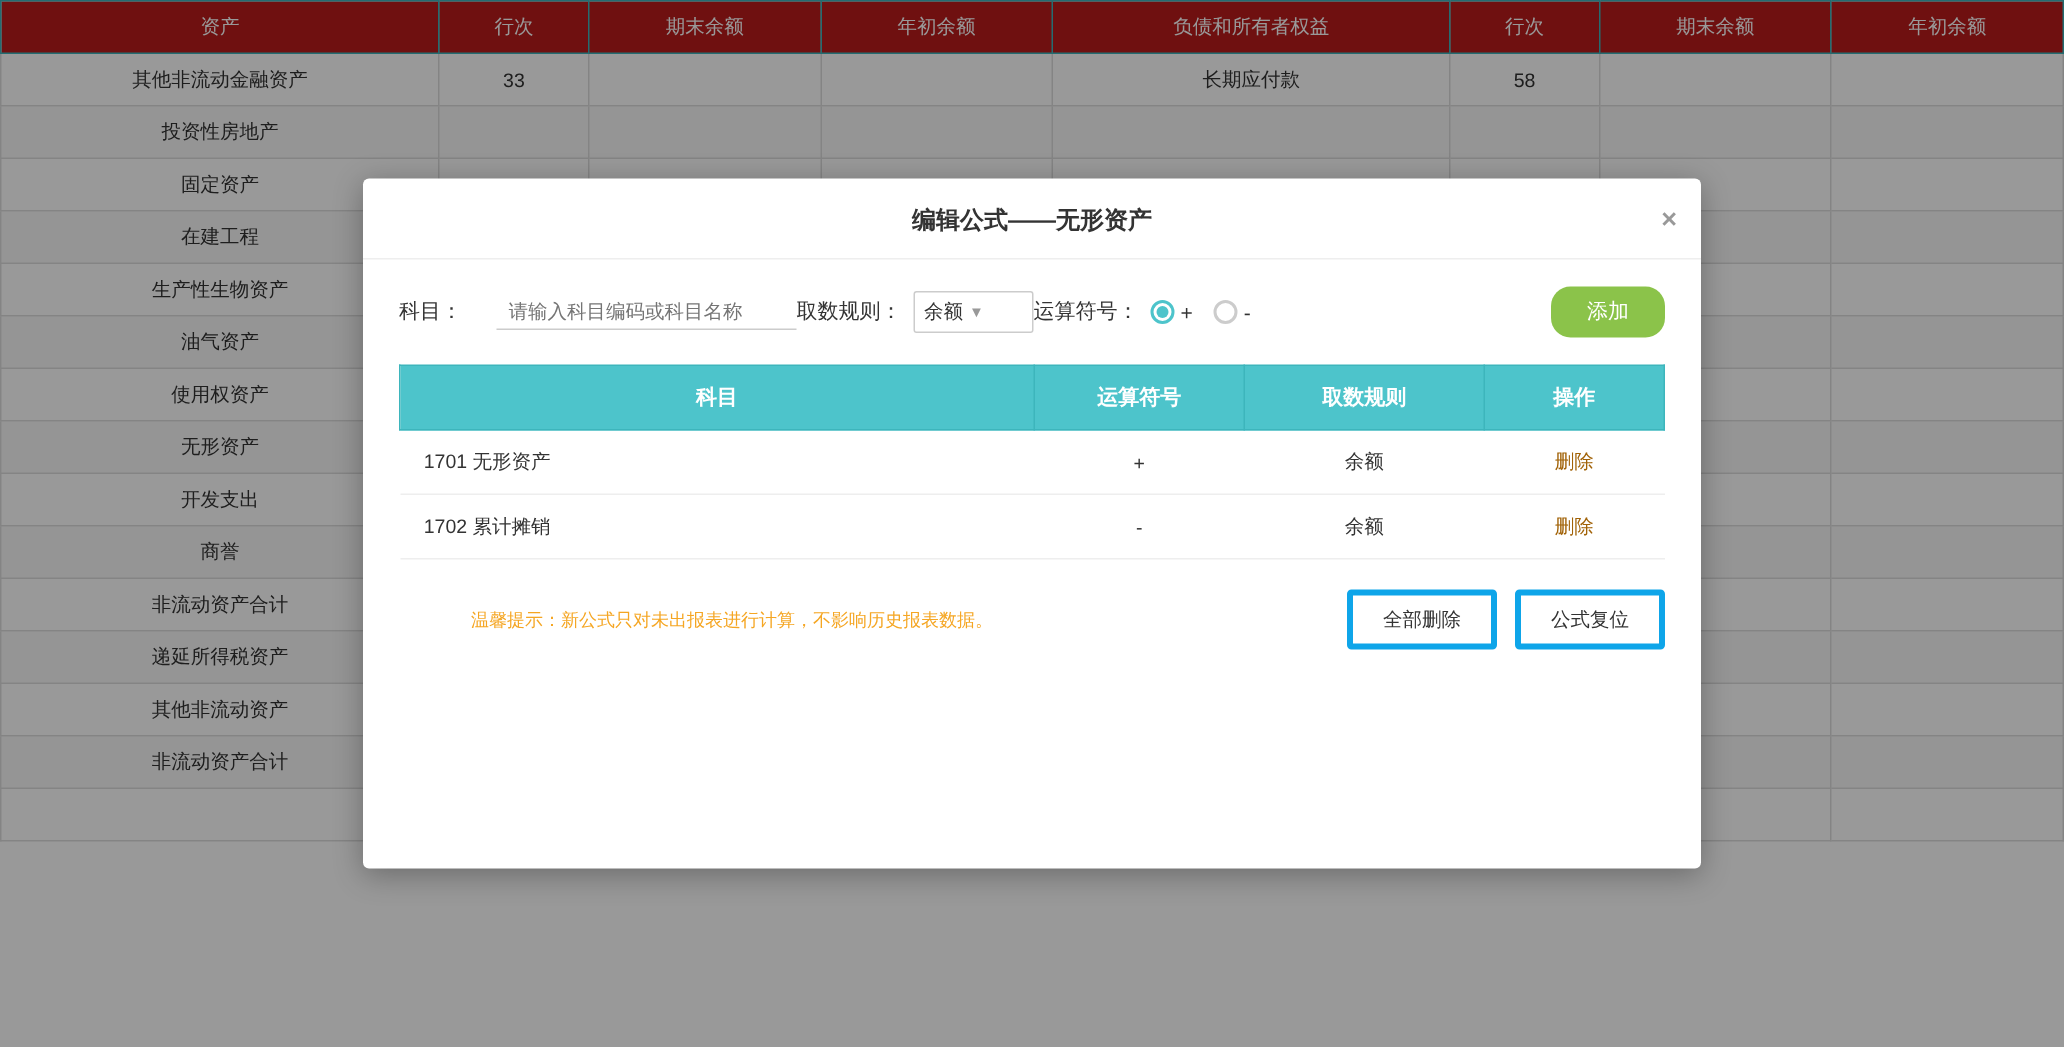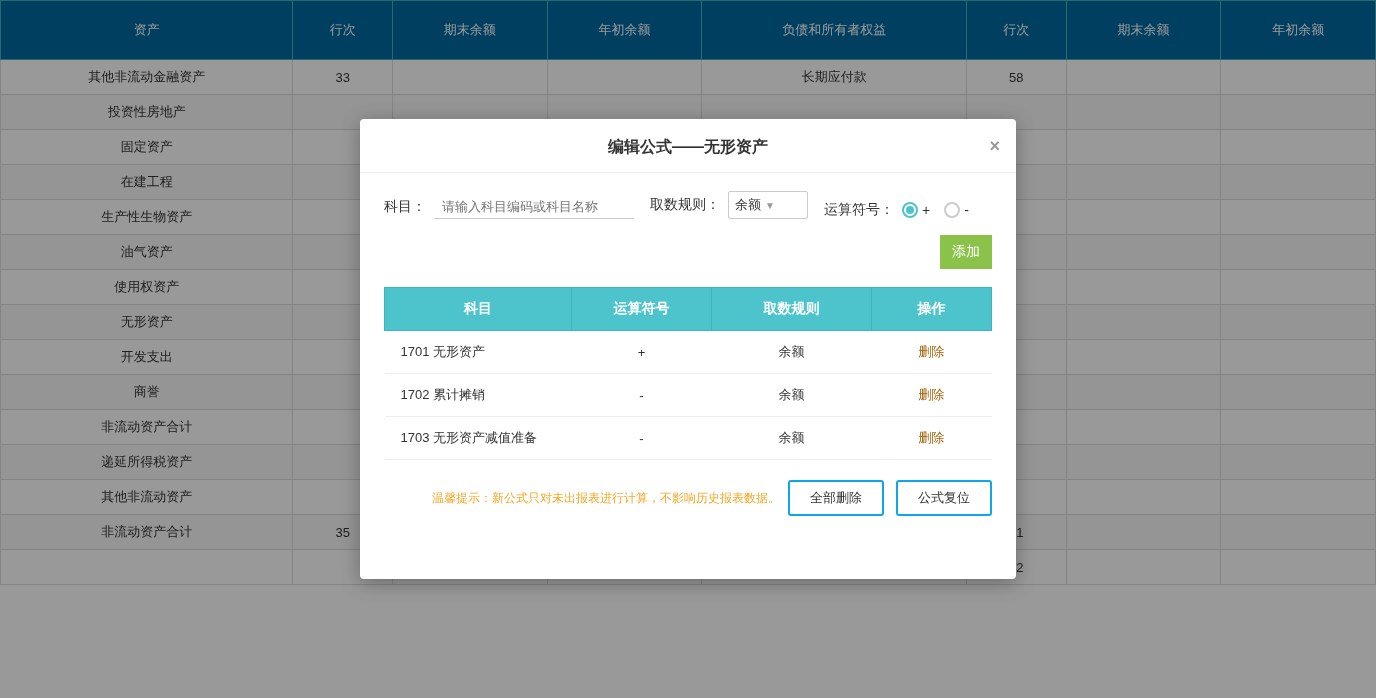--- a/index.html
+++ b/index.html
@@ -22,23 +22,23 @@
     }
 
     .bg-table {
       width: 100%;
       border-collapse: collapse;
       font-size: 13px;
       color: #333;
     }
 
     .bg-table th {
-      background: #0369a1;
+      background: #b91c1c;
       color: #fff;
-      padding: 20px 10px;
+      padding: 8px 10px;
       border: 1px solid #3db5bc;
       font-weight: normal;
       text-align: center;
     }
 
     .bg-table td {
       padding: 8px 10px;
       border: 1px solid #ddd;
       text-align: center;
       color: #333;
@@ -57,21 +57,21 @@
       display: flex;
       align-items: center;
       justify-content: center;
       z-index: 100;
     }
 
     
     .modal {
       background: #fff;
       border-radius: 4px;
-      width: 656px;
+      width: 892px;
       min-height: 460px;
       box-shadow: 0 4px 20px rgba(0,0,0,0.3);
       position: relative;
       padding-bottom: 20px;
     }
 
     .modal-header {
       text-align: center;
       padding: 18px 20px 14px;
       font-size: 16px;
@@ -88,23 +88,23 @@
       transform: translateY(-50%);
       cursor: pointer;
       color: #999;
       font-size: 18px;
       line-height: 1;
     }
 
     
     .form-row {
       display: flex;
-      align-items: flex-end;
+      align-items: center;
       padding: 18px 24px;
-      gap: 16px;
+      gap: 0;
       flex-wrap: wrap;
     }
 
     .form-group {
       display: flex;
       align-items: center;
       gap: 8px;
     }
 
     .form-label {
@@ -115,20 +115,21 @@
 
     .form-input {
       border: none;
       border-bottom: 1px solid #ccc;
       outline: none;
       padding: 4px 8px;
       font-size: 13px;
       color: #999;
       width: 200px;
       background: transparent;
+      margin-left: 15px;
     }
 
     .form-select-wrapper {
       display: flex;
       align-items: center;
       border: 1px solid #ccc;
       border-radius: 2px;
       padding: 4px 6px;
       background: #fff;
       gap: 4px;
@@ -187,22 +188,22 @@
 
     .radio-label {
       font-size: 14px;
       color: #333;
     }
 
     .btn-add {
       background: #8bc34a;
       color: #fff;
       border: none;
-      border-radius: 0;
-      padding: 8px 12px;
+      border-radius: 13px;
+      padding: 8px 24px;
       font-size: 14px;
       cursor: pointer;
       margin-left: auto;
       white-space: nowrap;
     }
 
     
     .modal-table-wrapper {
       padding: 0 24px;
     }
@@ -254,21 +255,21 @@
       font-size: 12px;
       color: #f5a623;
     }
 
     .footer-buttons {
       display: flex;
       gap: 12px;
     }
 
     .btn-outline {
-      border: 2px solid #0ea5e9;
+      border: 4px solid #0ea5e9;
       background: #fff;
       color: #333;
       border-radius: 3px;
       padding: 7px 20px;
       font-size: 13px;
       cursor: pointer;
     }
   </style>
 </head>
 <body>
@@ -497,26 +498,20 @@
             <td>+</td>
             <td>余额</td>
             <td><a class="delete-link">删除</a></td>
           </tr>
           <tr>
             <td>1702 累计摊销</td>
             <td>-</td>
             <td>余额</td>
             <td><a class="delete-link">删除</a></td>
           </tr>
-          <tr>
-            <td>1703 无形资产减值准备</td>
-            <td>-</td>
-            <td>余额</td>
-            <td><a class="delete-link">删除</a></td>
-          </tr>
         </tbody>
       </table>
     </div>
 
     <div class="modal-footer">
       <span class="modal-hint">温馨提示：新公式只对未出报表进行计算，不影响历史报表数据。</span>
       <div class="footer-buttons">
         <button class="btn-outline">全部删除</button>
         <button class="btn-outline">公式复位</button>
       </div>

